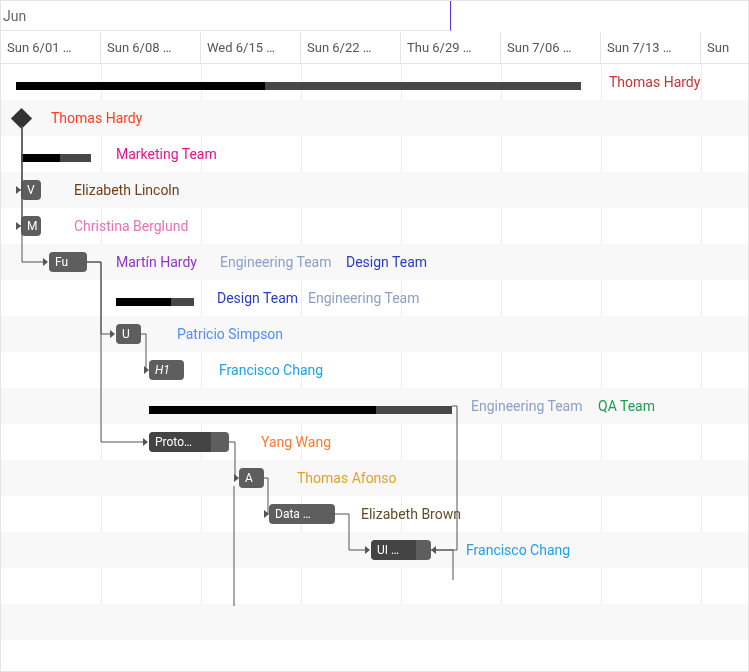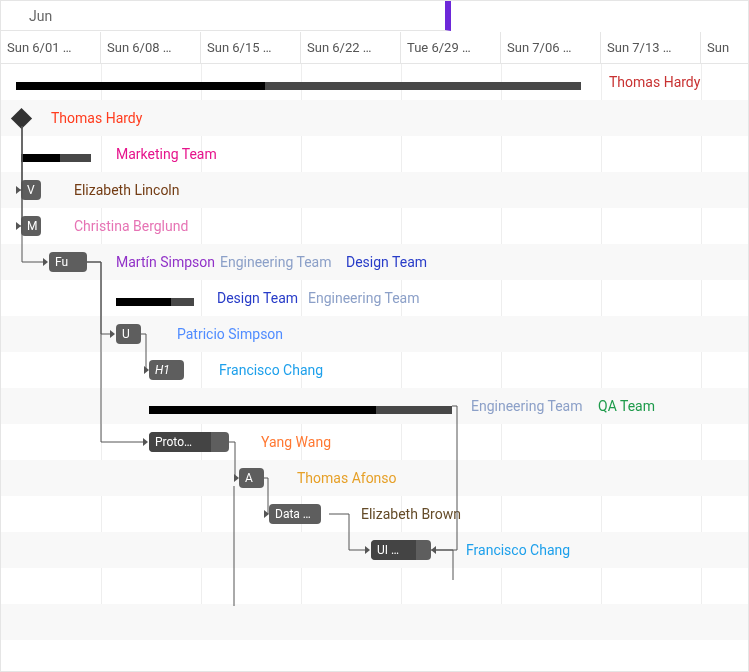--- a/index.html
+++ b/index.html
@@ -1,19 +1,19 @@
 <!DOCTYPE html>
 <html><head>
 <meta charset="utf-8">
 <style>
 *{box-sizing:border-box;margin:0;padding:0;}
 body{font-family:-apple-system,BlinkMacSystemFont,"Segoe UI",Roboto,Helvetica,Arial,sans-serif;font-size:13px;color:#333;background:#fff;}
 .gantt{width:749px;height:672px;border:1px solid #e5e5e5;position:relative;overflow:hidden;}
 .h1{height:30px;display:flex;}
-.h1 .m{border-right:6px solid #6d28d9;border-bottom:1px solid #e5e5e5;padding:7px 28px;color:#666;font-size:14px;}
+.h1 .m{border-right:1px solid #6d28d9;border-bottom:1px solid #e5e5e5;padding:7px 2px;color:#666;font-size:14px;}
 .h2{height:33px;display:flex;align-items:center;}
 .h2 .d{flex:0 0 100px;border-right:1px solid #e5e5e5;border-bottom:1px solid #e5e5e5;padding:8px 6px;color:#555;white-space:nowrap;overflow:hidden;text-overflow:ellipsis;font-size:13px;}
 .chart{position:relative;}
 .vgrid{position:absolute;top:0;bottom:0;width:0;border-right:1px solid #eee;}
 .row{height:36px;position:relative;}
 .row.alt{background:#f8f8f8;}
 .bar{position:absolute;top:8px;height:20px;display:flex;align-items:center;}
 .group{height:8px;background:#474747;position:relative;top:4px;}
 .group .prog{position:absolute;left:0;top:0;height:100%;background:#000;}
 .task{height:20px;background:#5e5e5e;border-radius:4px;position:relative;color:#fff;font-size:12px;padding-left:6px;line-height:20px;overflow:hidden;white-space:nowrap;}
@@ -29,23 +29,23 @@
 </head>
 <body>
 
 <div class="gantt">
   <div class="h1" id="h1">
       <div class="m" style="width: 450px;">Jun</div>
     </div>
   <div class="h2" id="h2">
       <div class="d">Sun 6/01 …</div>
       <div class="d">Sun 6/08 …</div>
-      <div class="d">Sun 6/15 …</div>
+      <div class="d">Wed 6/15 …</div>
       <div class="d">Sun 6/22 …</div>
-      <div class="d">Tue 6/29 …</div>
+      <div class="d">Thu 6/29 …</div>
       <div class="d">Sun 7/06 …</div>
       <div class="d">Sun 7/13 …</div>
       <div class="d">Sun</div>
     </div>
   <div class="chart" id="chart">
       <div class="vgrid" style="left: 100px;"></div>
       <div class="vgrid" style="left: 200px;"></div>
       <div class="vgrid" style="left: 300px;"></div>
       <div class="vgrid" style="left: 400px;"></div>
       <div class="vgrid" style="left: 500px;"></div>
@@ -80,21 +80,21 @@
       <div class="row">
         <div class="bar" style="left: 20px; width: 20px;">
           <div class="task" style="width: 100%;"><span class="t">M</span></div>
         </div>
         <div class="lbl" style="left: 73px; color: rgb(230, 115, 180);">Christina Berglund</div>
       </div>
       <div class="row alt">
         <div class="bar" style="left: 48px; width: 38px; border-radius: 6px;">
           <div class="task" style="width: 100%;"><span class="t">Fu</span></div>
         </div>
-        <div class="lbl" style="left: 115px; color: rgb(145, 50, 200);">Martín Simpson</div>
+        <div class="lbl" style="left: 115px; color: rgb(145, 50, 200);">Martín Hardy</div>
         <div class="lbl" style="left: 219px; color: rgb(140, 160, 200);">Engineering Team</div>
         <div class="lbl" style="left: 345px; color: rgb(40, 60, 200);">Design Team</div>
       </div>
       <div class="row">
         <div class="bar" style="left: 115px; width: 78px;">
           <div class="group" style="width: 100%;">
             <div class="prog" style="width: 70%;"></div>
           </div>
         </div>
         <div class="lbl" style="left: 216px; color: rgb(40, 60, 200);">Design Team</div>
@@ -127,21 +127,21 @@
         </div>
         <div class="lbl" style="left: 260px; color: rgb(255, 120, 50);">Yang Wang</div>
       </div>
       <div class="row alt">
         <div class="bar" style="left: 238px; width: 25px;">
           <div class="task" style="width: 100%;"><span class="t">A</span></div>
         </div>
         <div class="lbl" style="left: 296px; color: rgb(230, 160, 40);">Thomas Afonso</div>
       </div>
       <div class="row">
-        <div class="bar" style="left: 268px; width: 52px;">
+        <div class="bar" style="left: 268px; width: 66px;">
           <div class="task" style="width: 100%;"><span class="t">Data …</span></div>
         </div>
         <div class="lbl" style="left: 360px; color: rgb(100, 75, 40);">Elizabeth Brown</div>
       </div>
       <div class="row alt">
         <div class="bar" style="left: 370px; width: 60px;">
           <div class="task" style="width: 100%;"><div class="prog" style="width: 75%;"></div><span class="t">UI …</span></div>
         </div>
         <div class="lbl" style="left: 465px; color: rgb(30, 160, 235);">Francisco Chang</div>
       </div>

